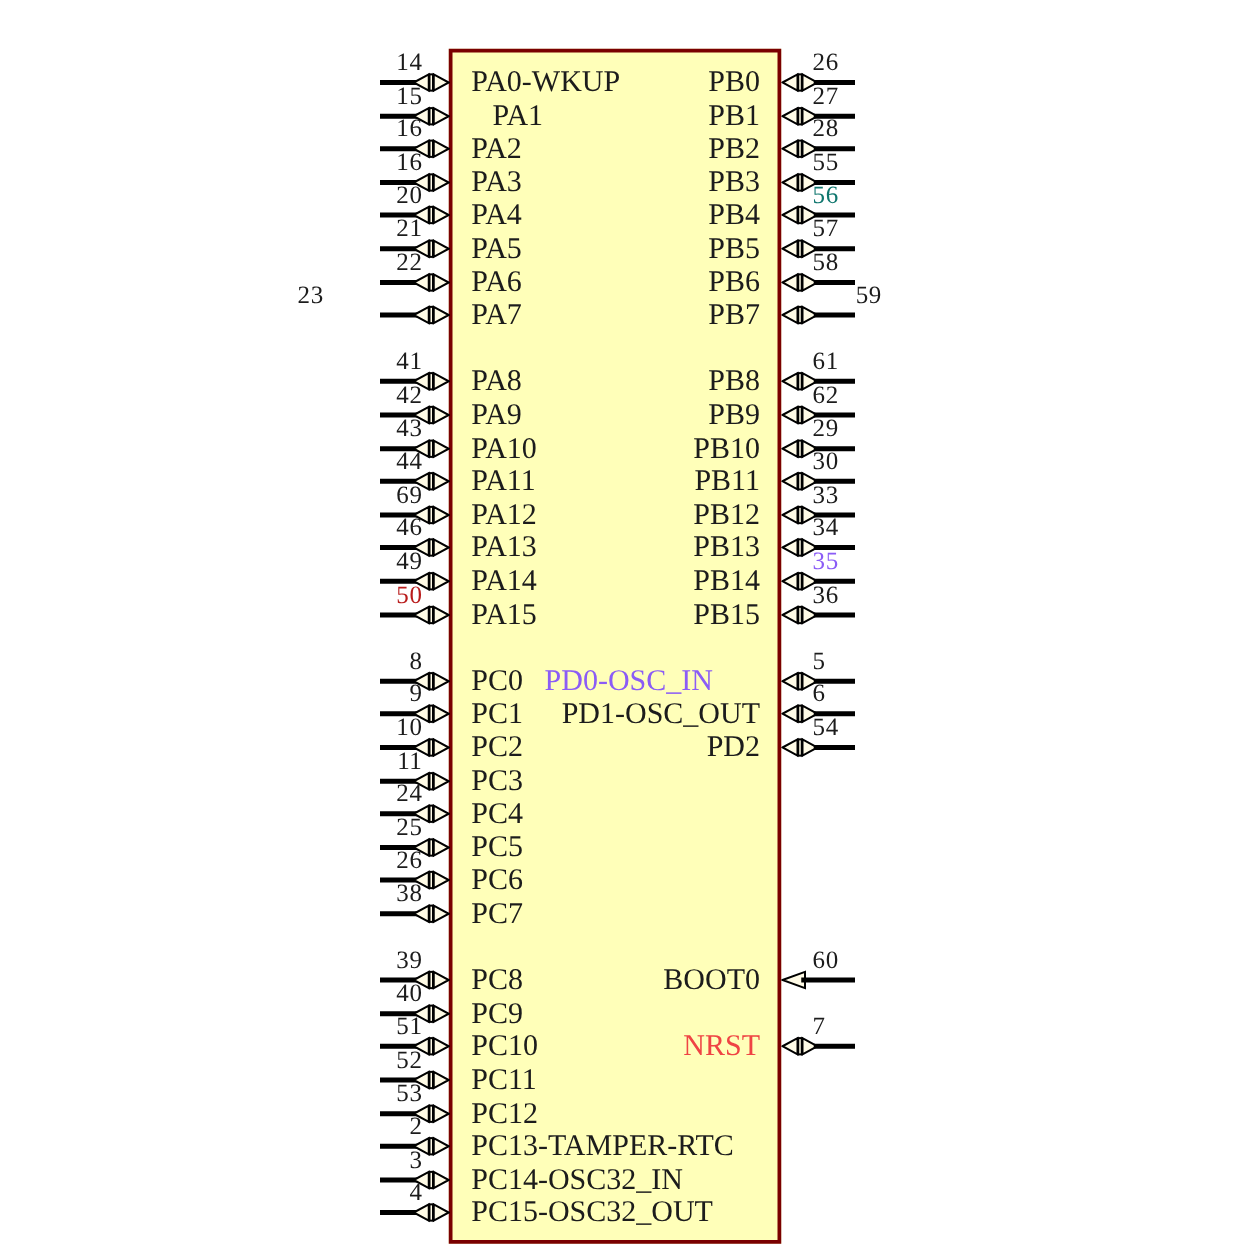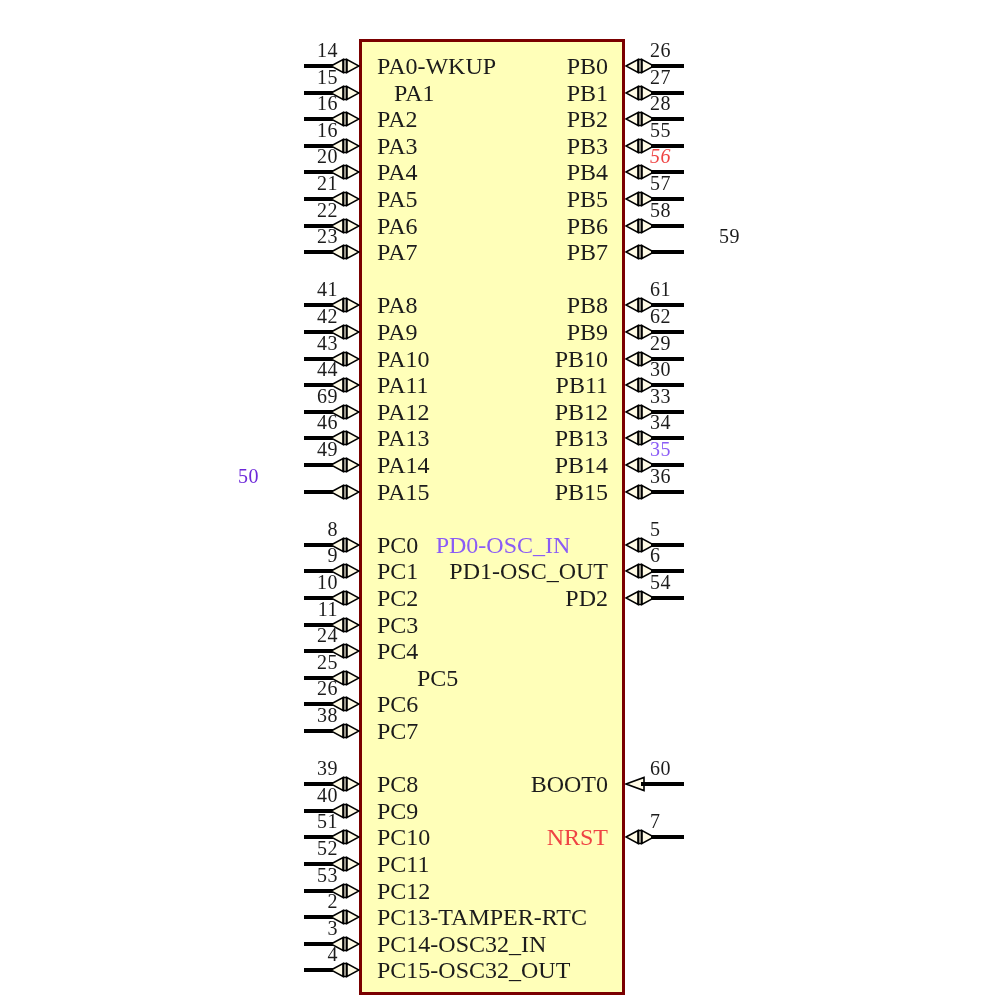--- a/index.html
+++ b/index.html
@@ -82,21 +82,21 @@
       <div class="pin-name" style="left: 377px; top: 186px; color: rgb(28, 28, 28);">PA5</div>
       <div class="pin-line" style="left: 304px; top: 223.6px; width: 38px; background: rgb(0, 0, 0);"></div>
       <div class="pin-num" style="left: 238px; top: 196.6px; width: 100px; text-align: right; color: rgb(28, 28, 28);">22</div>
       <svg height="18" class="pin-arrow" width="30" style="left: 330px; top: 216.6px;">
         <polygon points="1,9 13,2.5 13,15.5" fill="#fffbe6" stroke="#000000" stroke-width="1.6" stroke-linejoin="miter"></polygon>
         <rect x="13.6" y="2.5" width="2.8" height="13" fill="#fffbe6" stroke="#000000" stroke-width="1.6" stroke-linejoin="miter"></rect>
         <polygon points="17,2.5 17,15.5 29,9" fill="#fffbe6" stroke="#000000" stroke-width="1.6" stroke-linejoin="miter"></polygon>
       </svg>
       <div class="pin-name" style="left: 377px; top: 212.6px; color: rgb(28, 28, 28);">PA6</div>
       <div class="pin-line" style="left: 304px; top: 250.2px; width: 38px; background: rgb(0, 0, 0);"></div>
-      <div class="pin-num" style="left: 238px; top: 223.2px; width: 100px; text-align: right; color: rgb(28, 28, 28);">23</div>
+      <div class="pin-num" style="left: 238px; top: 223.2px; width: 100px; text-align: left; color: rgb(28, 28, 28);">23</div>
       <svg height="18" class="pin-arrow" width="30" style="left: 330px; top: 243.2px;">
         <polygon points="1,9 13,2.5 13,15.5" fill="#fffbe6" stroke="#000000" stroke-width="1.6" stroke-linejoin="miter"></polygon>
         <rect x="13.6" y="2.5" width="2.8" height="13" fill="#fffbe6" stroke="#000000" stroke-width="1.6" stroke-linejoin="miter"></rect>
         <polygon points="17,2.5 17,15.5 29,9" fill="#fffbe6" stroke="#000000" stroke-width="1.6" stroke-linejoin="miter"></polygon>
       </svg>
       <div class="pin-name" style="left: 377px; top: 239.2px; color: rgb(28, 28, 28);">PA7</div>
       <div class="pin-line" style="left: 304px; top: 303.4px; width: 38px; background: rgb(0, 0, 0);"></div>
       <div class="pin-num" style="left: 238px; top: 276.4px; width: 100px; text-align: right; color: rgb(28, 28, 28);">41</div>
       <svg height="18" class="pin-arrow" width="30" style="left: 330px; top: 296.4px;">
         <polygon points="1,9 13,2.5 13,15.5" fill="#fffbe6" stroke="#000000" stroke-width="1.6" stroke-linejoin="miter"></polygon>
@@ -146,21 +146,21 @@
       <div class="pin-name" style="left: 377px; top: 425.4px; color: rgb(28, 28, 28);">PA13</div>
       <div class="pin-line" style="left: 304px; top: 463px; width: 38px; background: rgb(0, 0, 0);"></div>
       <div class="pin-num" style="left: 238px; top: 436px; width: 100px; text-align: right; color: rgb(28, 28, 28);">49</div>
       <svg height="18" class="pin-arrow" width="30" style="left: 330px; top: 456px;">
         <polygon points="1,9 13,2.5 13,15.5" fill="#fffbe6" stroke="#000000" stroke-width="1.6" stroke-linejoin="miter"></polygon>
         <rect x="13.6" y="2.5" width="2.8" height="13" fill="#fffbe6" stroke="#000000" stroke-width="1.6" stroke-linejoin="miter"></rect>
         <polygon points="17,2.5 17,15.5 29,9" fill="#fffbe6" stroke="#000000" stroke-width="1.6" stroke-linejoin="miter"></polygon>
       </svg>
       <div class="pin-name" style="left: 377px; top: 452px; color: rgb(28, 28, 28);">PA14</div>
       <div class="pin-line" style="left: 304px; top: 489.6px; width: 38px; background: rgb(0, 0, 0);"></div>
-      <div class="pin-num" style="left: 238px; top: 462.6px; width: 100px; color: #6d28d9;">50</div>
+      <div class="pin-num" style="left: 238px; top: 462.6px; width: 100px; text-align: right; color: #b91c1c;">50</div>
       <svg height="18" class="pin-arrow" width="30" style="left: 330px; top: 482.6px;">
         <polygon points="1,9 13,2.5 13,15.5" fill="#fffbe6" stroke="#000000" stroke-width="1.6" stroke-linejoin="miter"></polygon>
         <rect x="13.6" y="2.5" width="2.8" height="13" fill="#fffbe6" stroke="#000000" stroke-width="1.6" stroke-linejoin="miter"></rect>
         <polygon points="17,2.5 17,15.5 29,9" fill="#fffbe6" stroke="#000000" stroke-width="1.6" stroke-linejoin="miter"></polygon>
       </svg>
       <div class="pin-name" style="left: 377px; top: 478.6px; color: rgb(28, 28, 28);">PA15</div>
       <div class="pin-line" style="left: 304px; top: 542.8px; width: 38px; background: rgb(0, 0, 0);"></div>
       <div class="pin-num" style="left: 238px; top: 515.8px; width: 100px; text-align: right; color: rgb(28, 28, 28);">8</div>
       <svg height="18" class="pin-arrow" width="30" style="left: 330px; top: 535.8px;">
         <polygon points="1,9 13,2.5 13,15.5" fill="#fffbe6" stroke="#000000" stroke-width="1.6" stroke-linejoin="miter"></polygon>
@@ -200,21 +200,21 @@
         <polygon points="17,2.5 17,15.5 29,9" fill="#fffbe6" stroke="#000000" stroke-width="1.6" stroke-linejoin="miter"></polygon>
       </svg>
       <div class="pin-name" style="left: 377px; top: 638.2px; color: rgb(28, 28, 28);">PC4</div>
       <div class="pin-line" style="left: 304px; top: 675.8px; width: 38px; background: rgb(0, 0, 0);"></div>
       <div class="pin-num" style="left: 238px; top: 648.8px; width: 100px; text-align: right; color: rgb(28, 28, 28);">25</div>
       <svg height="18" class="pin-arrow" width="30" style="left: 330px; top: 668.8px;">
         <polygon points="1,9 13,2.5 13,15.5" fill="#fffbe6" stroke="#000000" stroke-width="1.6" stroke-linejoin="miter"></polygon>
         <rect x="13.6" y="2.5" width="2.8" height="13" fill="#fffbe6" stroke="#000000" stroke-width="1.6" stroke-linejoin="miter"></rect>
         <polygon points="17,2.5 17,15.5 29,9" fill="#fffbe6" stroke="#000000" stroke-width="1.6" stroke-linejoin="miter"></polygon>
       </svg>
-      <div class="pin-name" style="left: 377px; top: 664.8px; color: rgb(28, 28, 28); margin-left: 40px;">PC5</div>
+      <div class="pin-name" style="left: 377px; top: 664.8px; color: rgb(28, 28, 28);">PC5</div>
       <div class="pin-line" style="left: 304px; top: 702.4px; width: 38px; background: rgb(0, 0, 0);"></div>
       <div class="pin-num" style="left: 238px; top: 675.4px; width: 100px; text-align: right; color: rgb(28, 28, 28);">26</div>
       <svg height="18" class="pin-arrow" width="30" style="left: 330px; top: 695.4px;">
         <polygon points="1,9 13,2.5 13,15.5" fill="#fffbe6" stroke="#000000" stroke-width="1.6" stroke-linejoin="miter"></polygon>
         <rect x="13.6" y="2.5" width="2.8" height="13" fill="#fffbe6" stroke="#000000" stroke-width="1.6" stroke-linejoin="miter"></rect>
         <polygon points="17,2.5 17,15.5 29,9" fill="#fffbe6" stroke="#000000" stroke-width="1.6" stroke-linejoin="miter"></polygon>
       </svg>
       <div class="pin-name" style="left: 377px; top: 691.4px; color: rgb(28, 28, 28);">PC6</div>
       <div class="pin-line" style="left: 304px; top: 729px; width: 38px; background: rgb(0, 0, 0);"></div>
       <div class="pin-num" style="left: 238px; top: 702px; width: 100px; text-align: right; color: rgb(28, 28, 28);">38</div>
@@ -319,21 +319,21 @@
       </svg>
       <div class="pin-line" style="left: 651px; top: 143.8px; width: 33px; background: rgb(0, 0, 0);"></div>
       <div class="pin-num" style="left: 650px; top: 116.8px; width: 90px; text-align: left; color: rgb(28, 28, 28);">55</div>
       <div class="pin-name" style="left: 398px; top: 132.8px; width: 210px; text-align: right; color: rgb(28, 28, 28);">PB3</div>
       <svg height="18" class="pin-arrow" width="30" style="left: 625px; top: 163.4px;">
         <polygon points="1,9 13,2.5 13,15.5" fill="#fffbe6" stroke="#000000" stroke-width="1.6" stroke-linejoin="miter"></polygon>
         <rect x="13.6" y="2.5" width="2.8" height="13" fill="#fffbe6" stroke="#000000" stroke-width="1.6" stroke-linejoin="miter"></rect>
         <polygon points="17,2.5 17,15.5 29,9" fill="#fffbe6" stroke="#000000" stroke-width="1.6" stroke-linejoin="miter"></polygon>
       </svg>
       <div class="pin-line" style="left: 651px; top: 170.4px; width: 33px; background: rgb(0, 0, 0);"></div>
-      <div class="pin-num" style="left: 650px; top: 143.4px; width: 90px; text-align: left; color: #ef4444; font-style: italic;">56</div>
+      <div class="pin-num" style="left: 650px; top: 143.4px; width: 90px; text-align: left; color: #0f766e;">56</div>
       <div class="pin-name" style="left: 398px; top: 159.4px; width: 210px; text-align: right; color: rgb(28, 28, 28);">PB4</div>
       <svg height="18" class="pin-arrow" width="30" style="left: 625px; top: 190px;">
         <polygon points="1,9 13,2.5 13,15.5" fill="#fffbe6" stroke="#000000" stroke-width="1.6" stroke-linejoin="miter"></polygon>
         <rect x="13.6" y="2.5" width="2.8" height="13" fill="#fffbe6" stroke="#000000" stroke-width="1.6" stroke-linejoin="miter"></rect>
         <polygon points="17,2.5 17,15.5 29,9" fill="#fffbe6" stroke="#000000" stroke-width="1.6" stroke-linejoin="miter"></polygon>
       </svg>
       <div class="pin-line" style="left: 651px; top: 197px; width: 33px; background: rgb(0, 0, 0);"></div>
       <div class="pin-num" style="left: 650px; top: 170px; width: 90px; text-align: left; color: rgb(28, 28, 28);">57</div>
       <div class="pin-name" style="left: 398px; top: 186px; width: 210px; text-align: right; color: rgb(28, 28, 28);">PB5</div>
       <svg height="18" class="pin-arrow" width="30" style="left: 625px; top: 216.6px;">
@@ -343,21 +343,21 @@
       </svg>
       <div class="pin-line" style="left: 651px; top: 223.6px; width: 33px; background: rgb(0, 0, 0);"></div>
       <div class="pin-num" style="left: 650px; top: 196.6px; width: 90px; text-align: left; color: rgb(28, 28, 28);">58</div>
       <div class="pin-name" style="left: 398px; top: 212.6px; width: 210px; text-align: right; color: rgb(28, 28, 28);">PB6</div>
       <svg height="18" class="pin-arrow" width="30" style="left: 625px; top: 243.2px;">
         <polygon points="1,9 13,2.5 13,15.5" fill="#fffbe6" stroke="#000000" stroke-width="1.6" stroke-linejoin="miter"></polygon>
         <rect x="13.6" y="2.5" width="2.8" height="13" fill="#fffbe6" stroke="#000000" stroke-width="1.6" stroke-linejoin="miter"></rect>
         <polygon points="17,2.5 17,15.5 29,9" fill="#fffbe6" stroke="#000000" stroke-width="1.6" stroke-linejoin="miter"></polygon>
       </svg>
       <div class="pin-line" style="left: 651px; top: 250.2px; width: 33px; background: rgb(0, 0, 0);"></div>
-      <div class="pin-num" style="left: 650px; top: 223.2px; width: 90px; text-align: right; color: rgb(28, 28, 28);">59</div>
+      <div class="pin-num" style="left: 650px; top: 223.2px; width: 90px; text-align: center; color: rgb(28, 28, 28);">59</div>
       <div class="pin-name" style="left: 398px; top: 239.2px; width: 210px; text-align: right; color: rgb(28, 28, 28);">PB7</div>
       <svg height="18" class="pin-arrow" width="30" style="left: 625px; top: 296.4px;">
         <polygon points="1,9 13,2.5 13,15.5" fill="#fffbe6" stroke="#000000" stroke-width="1.6" stroke-linejoin="miter"></polygon>
         <rect x="13.6" y="2.5" width="2.8" height="13" fill="#fffbe6" stroke="#000000" stroke-width="1.6" stroke-linejoin="miter"></rect>
         <polygon points="17,2.5 17,15.5 29,9" fill="#fffbe6" stroke="#000000" stroke-width="1.6" stroke-linejoin="miter"></polygon>
       </svg>
       <div class="pin-line" style="left: 651px; top: 303.4px; width: 33px; background: rgb(0, 0, 0);"></div>
       <div class="pin-num" style="left: 650px; top: 276.4px; width: 90px; text-align: left; color: rgb(28, 28, 28);">61</div>
       <div class="pin-name" style="left: 398px; top: 292.4px; width: 210px; text-align: right; color: rgb(28, 28, 28);">PB8</div>
       <svg height="18" class="pin-arrow" width="30" style="left: 625px; top: 323px;">

